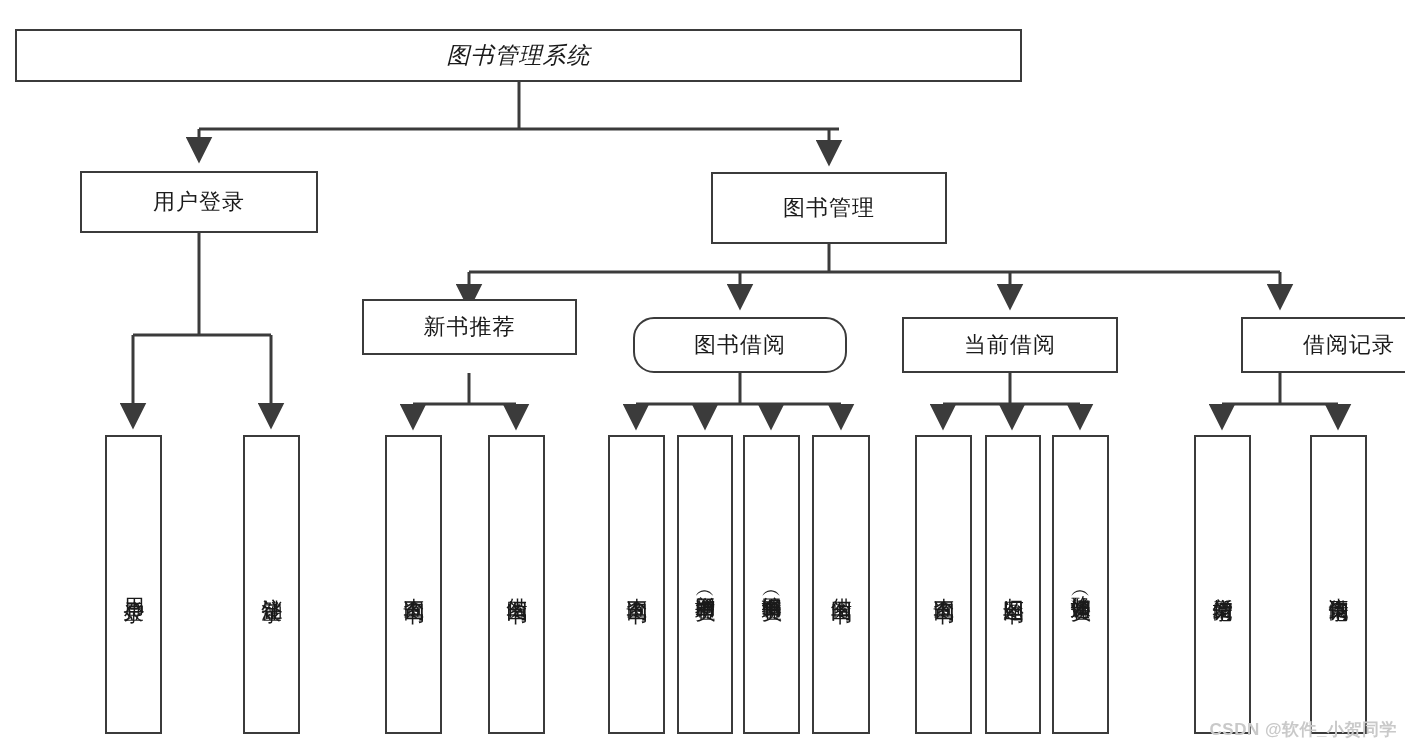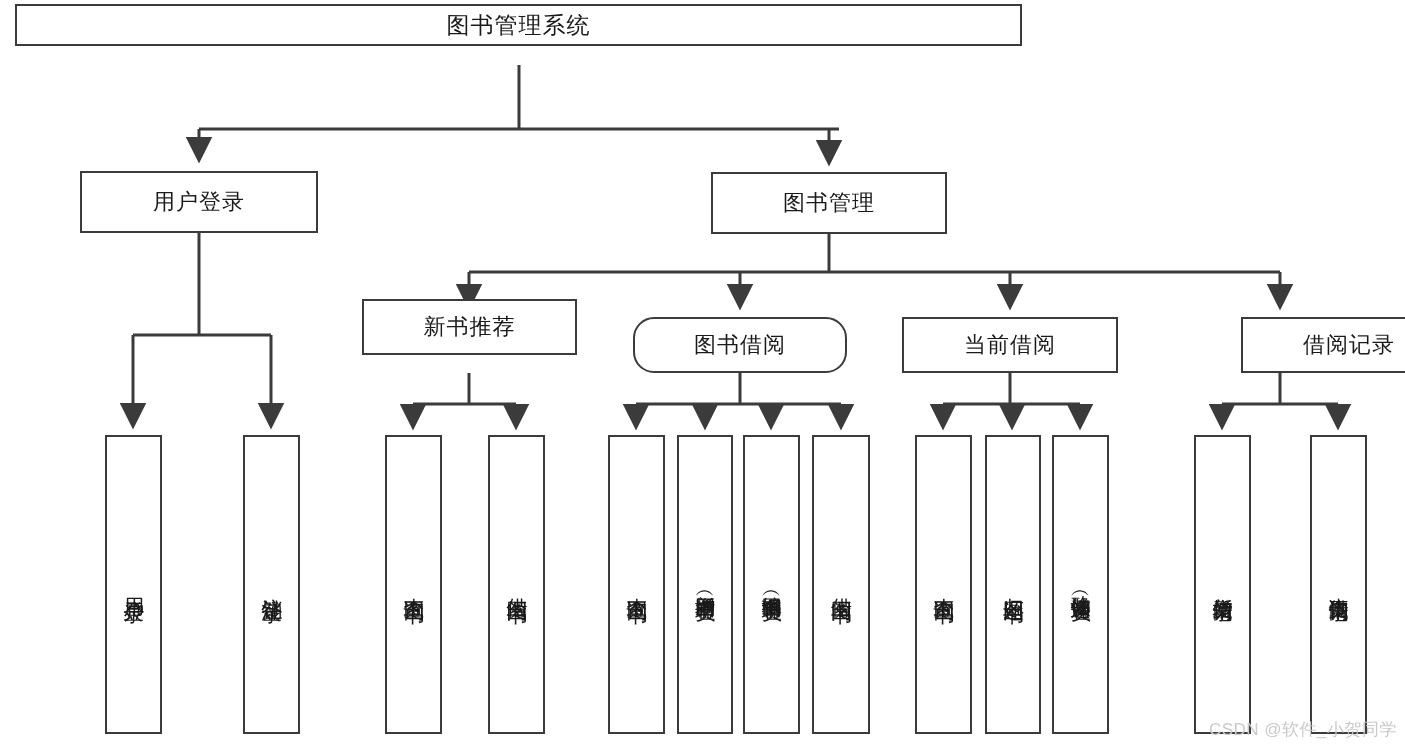--- a/index.html
+++ b/index.html
@@ -67,20 +67,21 @@
     pointer-events: none;
   }
   .watermark {
     position: absolute;
     right: 8px;
     bottom: 6px;
     font-size: 17px;
     color: #c9c9c9;
     letter-spacing: 0.5px;
     white-space: nowrap;
+    font-weight: bold;
   }
 </style>
 </head>
 <body>
 
 <div id="canvas">
 
   <svg class="links" viewBox="0 0 1405 747">
     <defs>
       <marker id="arrow" viewBox="0 0 12 12" refX="10" refY="6" markerWidth="9" markerHeight="9" orient="auto-start-reverse">
@@ -124,28 +125,28 @@
       <path d="M 1012 404 L 1012 426" marker-end="url(#arrow)"></path>
       <path d="M 1080 404 L 1080 426" marker-end="url(#arrow)"></path>
 
       <path d="M 1280 373 L 1280 404"></path>
       <path d="M 1222 404 L 1338 404"></path>
       <path d="M 1222 404 L 1222 426" marker-end="url(#arrow)"></path>
       <path d="M 1338 404 L 1338 426" marker-end="url(#arrow)"></path>
     </g>
   </svg>
 
-  <div class="node horiz root" style="left:15px; top:4px; width:1007px; height:42px;">
+  <div class="node horiz root" style="left:15px; top:29px; width:1007px; height:53px;font-style:italic;">
     <span>图书管理系统</span>
   </div>
 
   <div class="node horiz" style="left:80px; top:171px; width:238px; height:62px;">
     <span>用户登录</span>
   </div>
-  <div class="node horiz" style="left:711px; top:172px; width:236px; height:62px;">
+  <div class="node horiz" style="left:711px; top:172px; width:236px; height:72px;">
     <span>图书管理</span>
   </div>
 
   <div class="node horiz" style="left:362px; top:299px; width:215px; height:56px;">
     <span>新书推荐</span>
   </div>
   <div class="node horiz" style="left:633px; top:317px; width:214px; height:56px;border-radius:21px;">
     <span>图书借阅</span>
   </div>
   <div class="node horiz" style="left:902px; top:317px; width:216px; height:56px;justify-content:center;">

